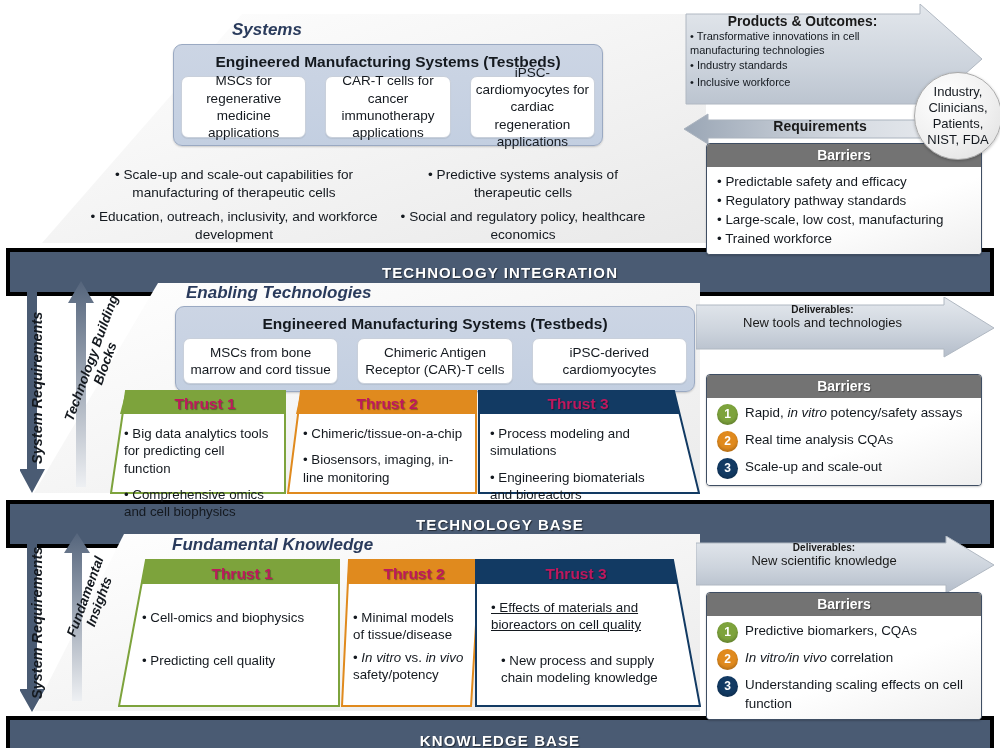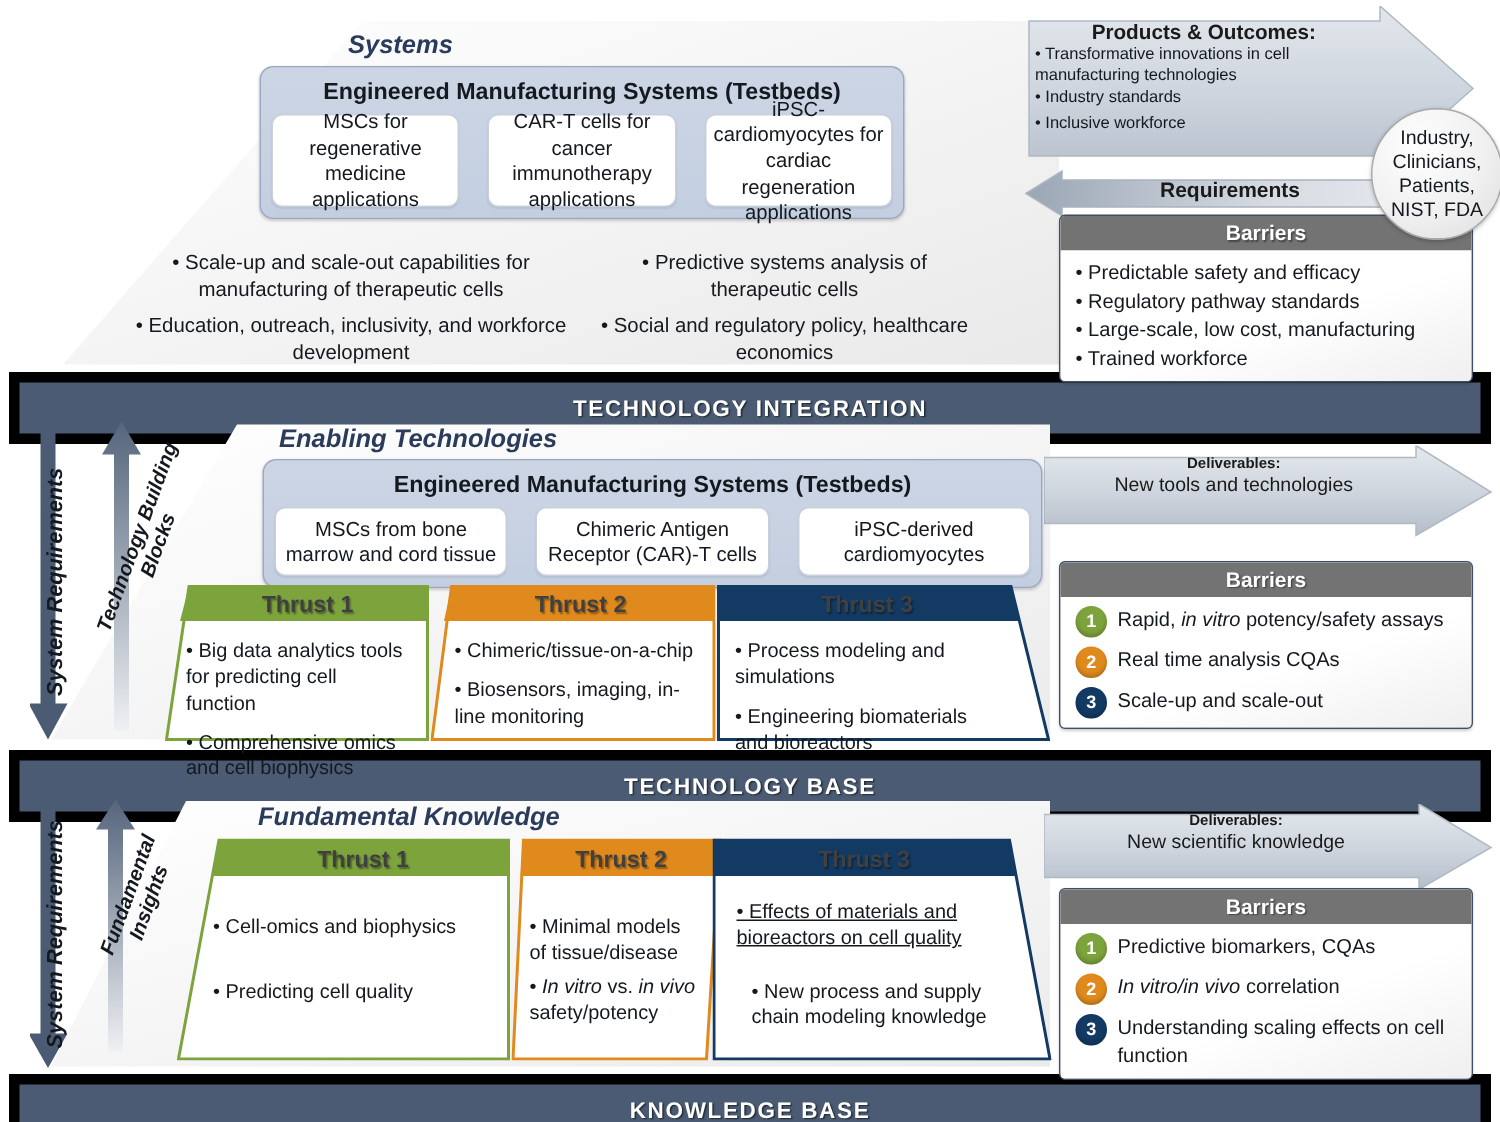--- a/index.html
+++ b/index.html
@@ -10,21 +10,21 @@
     color: #1a1a1a;
     overflow: hidden;
     position: relative;
   }
   #root { position: relative; width: 1000px; height: 748px; }
 
   
   .band {
     position: absolute; left: 6px; width: 988px; height: 48px;
     background: #4a5b73;
-    border: 7px solid #000000;
+    border: 4px solid #000000;
     display: flex; align-items: center; justify-content: center;
   }
   .band-label {
     color: #ffffff; font-weight: bold; font-size: 15px;
     letter-spacing: 1.1px;
     text-shadow: 1px 1px 1px rgba(0,0,0,.55);
   }
 
   .tier { position: absolute; left: 6px; width: 988px; }
 
@@ -53,21 +53,21 @@
     border-radius: 7px; text-align: center;
     font-size: 13.5px; line-height: 1.28; color: #14191f;
     display: flex; align-items: center; justify-content: center;
     padding: 6px 4px;
     box-shadow: 0 1px 1px rgba(0,0,0,.07);
   }
 
   
   .thrust { position: absolute; z-index: 6; }
   .thrust-head {
-    text-align: center; color: #404040; font-weight: bold;
+    text-align: center; color: #be185d; font-weight: bold;
     font-size: 15.5px; padding: 3px 0 4px 0;
     text-shadow: 1px 1px 1px rgba(0,0,0,.35);
   }
   .thrust-body {
     font-size: 13.3px; line-height: 1.3; color: #14191f;
     padding: 8px 10px;
   }
   .thrust-body p { margin-bottom: 9px; }
   .thrust-body p:last-child { margin-bottom: 0; }
 

